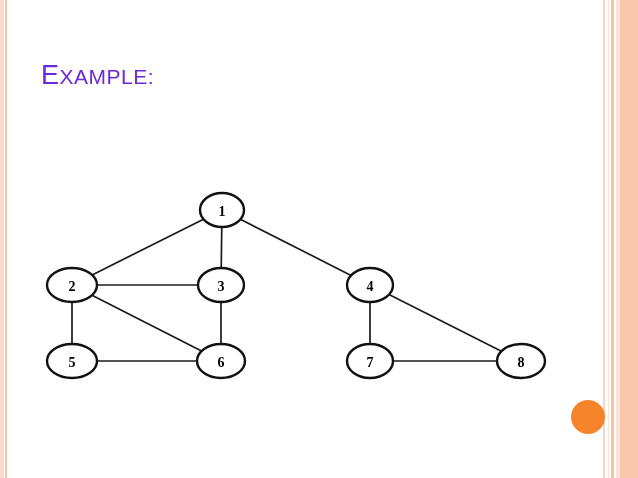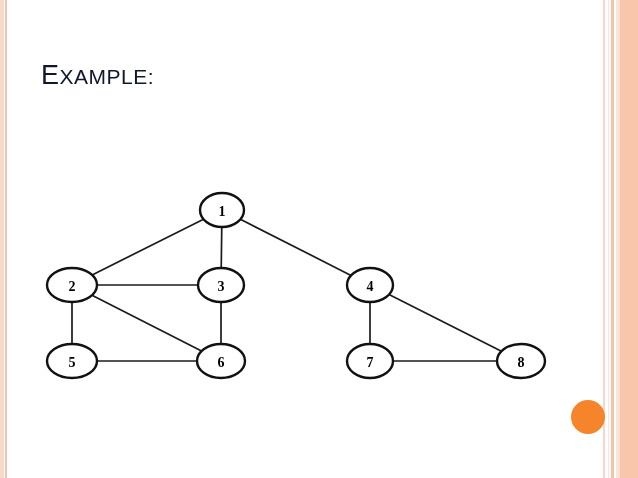--- a/index.html
+++ b/index.html
@@ -34,21 +34,21 @@
   .band-r2 { left: 608px; width: 1px; background: #fae7dc; }
   .band-r3 { left: 611px; width: 3px; background: #f4c3a9; }
   .band-r4 { left: 616px; width: 4px; background: #fbe3d6; }
   .band-r5 { left: 620px; width: 18px; background: #f9c5ab; }
 
   
   #title {
     position: absolute;
     left: 41px;
     top: 62px;
-    color: #0f172a;
+    color: #6d28d9;
     font-family: "Liberation Sans", sans-serif;
     font-weight: 400;
     letter-spacing: 0.5px;
     white-space: nowrap;
     line-height: 1;
   }
   #title .cap {
     font-size: 27px;
   }
   #title .small {

